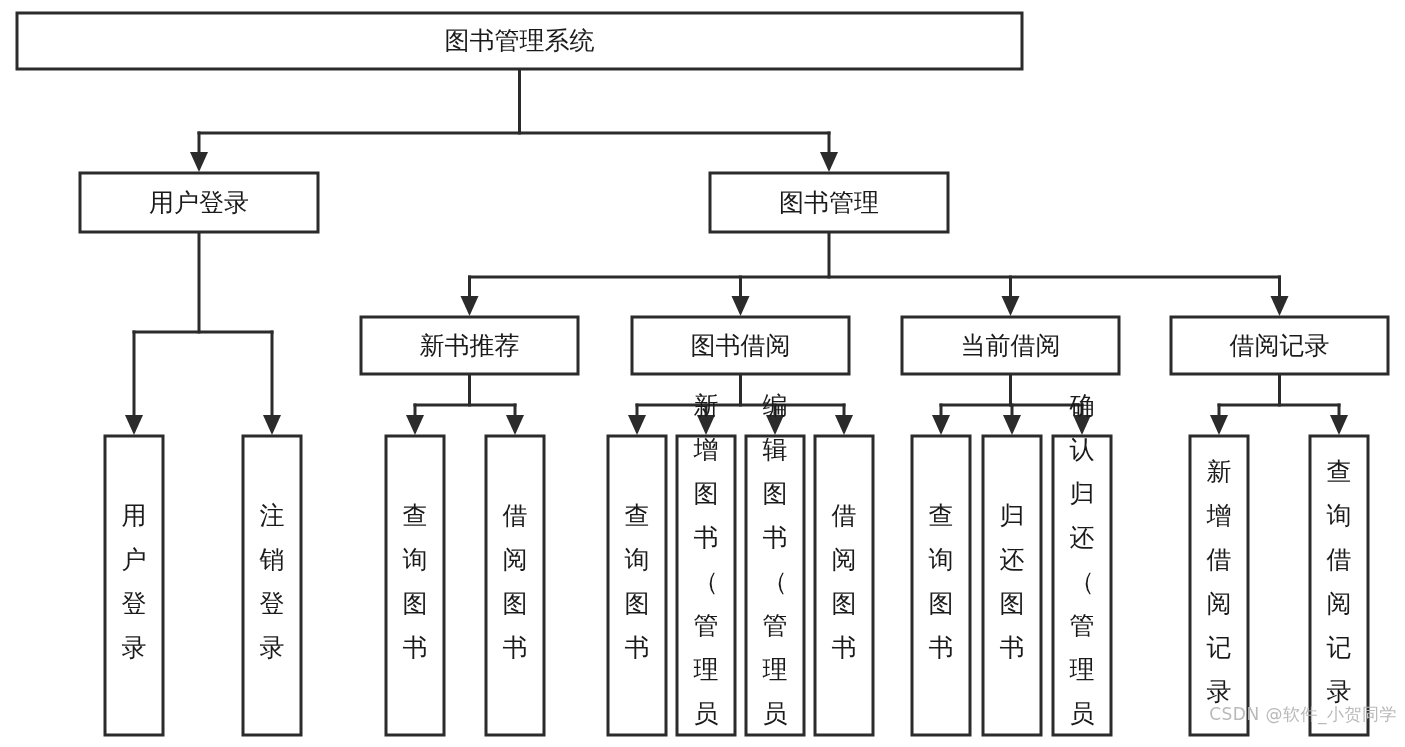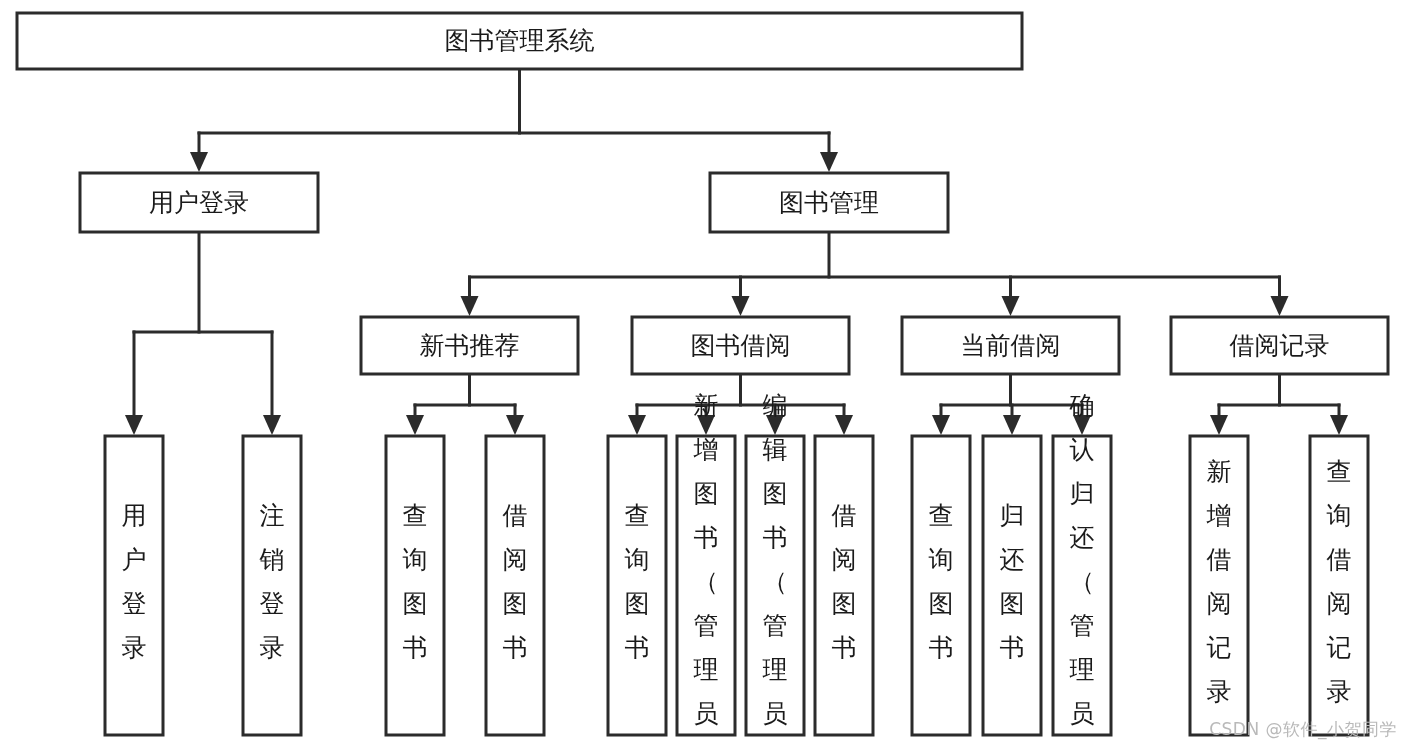--- a/index.html
+++ b/index.html
@@ -15,21 +15,21 @@
   .node-label{
     font-family:"DejaVu Sans","Liberation Sans",sans-serif;
     fill:#1a1a1a;font-size:25px;text-anchor:middle;
     dominant-baseline:middle;
   }
   .leaf-label{
     font-family:"DejaVu Sans","Liberation Sans",sans-serif;
     fill:#1a1a1a;font-size:25px;text-anchor:middle;
   }
   .watermark{
-    position:absolute;right:8px;bottom:6px;
+    position:absolute;right:8px;bottom:21px;
     font-family:"DejaVu Sans","Liberation Sans",sans-serif;
     font-size:17px;color:#b9b9b9;letter-spacing:0.5px;
     white-space:nowrap;user-select:none;
   }
 </style>
 </head>
 <body>
 
 <svg id="canvas" viewBox="0 0 1405 747" xmlns="http://www.w3.org/2000/svg">
   <g id="connectors">

